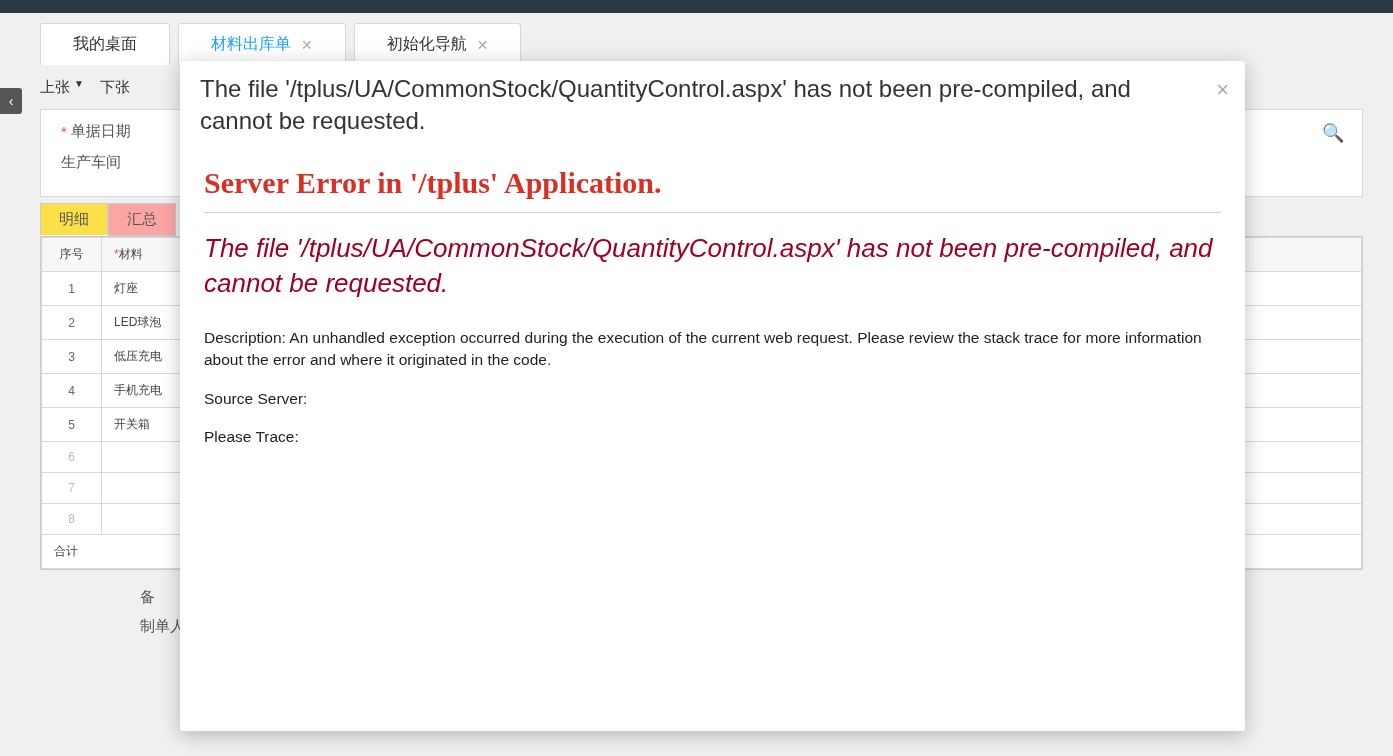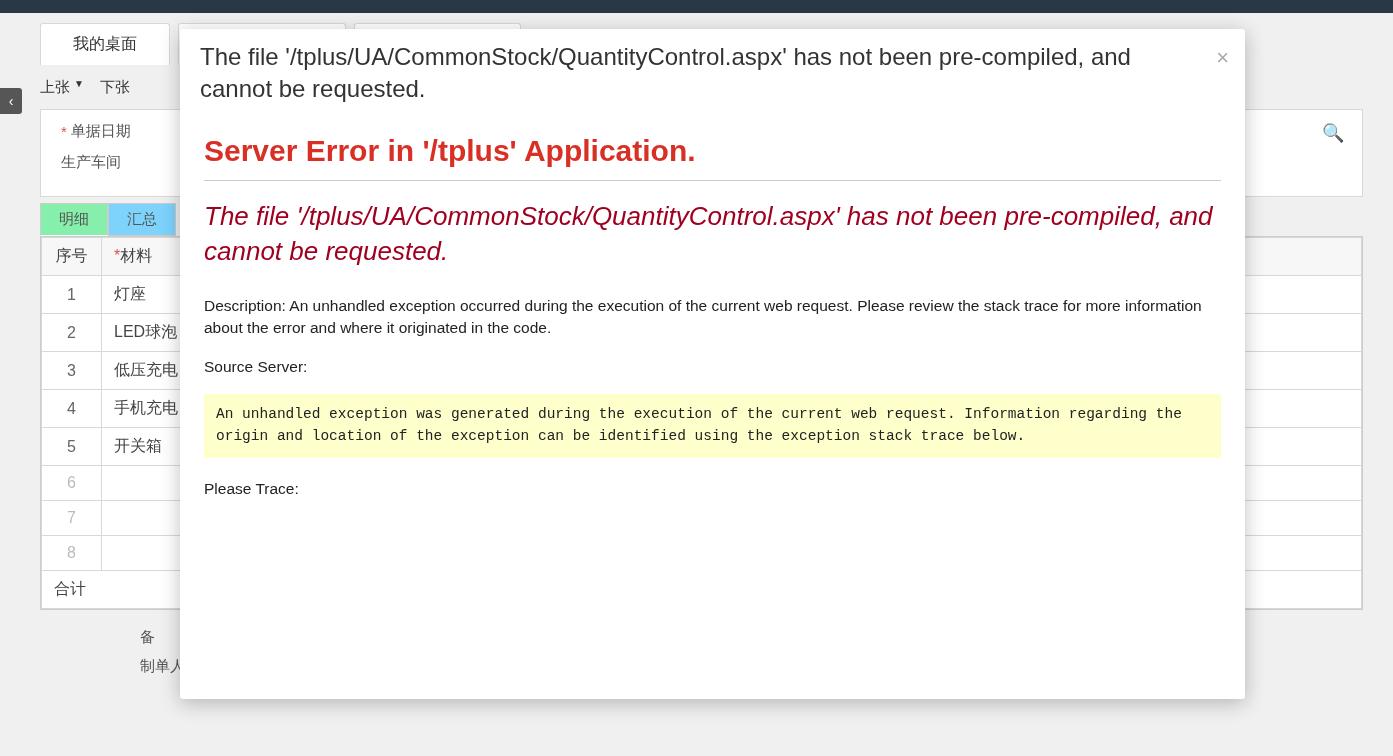--- a/index.html
+++ b/index.html
@@ -20,43 +20,43 @@
 .nav-item { display: inline-flex; align-items: flex-start; cursor: pointer; gap: 4px; }
 .caret-down { font-size: 10px; }
 
 .form-area { margin-left: 40px; margin-right: 30px; background: #fff; border: 1px solid #d8d8d8; padding: 12px 20px; position: relative; }
 .form-row { display: flex; align-items: center; font-size: 15px; color: #555; margin-bottom: 12px; gap: 30px; }
 .form-label { display: inline-flex; align-items: center; }
 .req { color: #d9534f; margin-right: 4px; }
 .search-icon { position: absolute; right: 18px; top: 12px; width: 22px; height: 22px; font-size: 18px; color: #888; }
 
 .grid-tabs { margin-left: 40px; padding-top: 6px; display: flex; }
-.grid-tab { padding: 6px 18px; border: 1px solid #ccc; font-size: 15px; background: #7dd3fc; color: #555; }
-.grid-tab.active { background: #86efac; border-bottom-color: #fff; font-family: Liberation Serif, serif; }
+.grid-tab { padding: 6px 18px; border: 1px solid #ccc; font-size: 15px; background: #fca5a5; color: #555; }
+.grid-tab.active { background: #fde047; border-bottom-color: #fff; font-family: Liberation Serif, serif; }
 
 .grid { margin-left: 40px; margin-right: 30px; border: 1px solid #ccc; background: #fff; }
 .grid table { border-collapse: collapse; width: 100%; }
-.grid th, .grid td { border: 1px solid #d8d8d8; padding: 8px 12px; font-size: 16px; text-align: left; color: #444; }
+.grid th, .grid td { border: 1px solid #d8d8d8; padding: 8px 12px; font-size: 12px; text-align: left; color: #444; }
 .grid th { background: #f7f7f7; font-weight: normal; }
 .grid th.col-seq { width: 60px; text-align: center; }
 .grid td.col-seq { text-align: center; color: #666; }
 .req-th { color: #d9534f; }
 .grid tfoot td { font-weight: normal; }
 
 .footer-fields { margin-left: 40px; padding: 18px 0; font-size: 15px; color: #555; }
 .footer-fields .row { margin-bottom: 10px; padding-left: 100px; }
 
 
 .modal-overlay { position: absolute; inset: 0; background: rgba(0,0,0,0); }
-.modal { position: absolute; top: 29px; left: 180px; width: 1065px; height: 670px; background: #fff; box-shadow: 0 4px 20px rgba(0,0,0,0.25); border-radius: 3px; display: flex; flex-direction: column; }
+.modal { position: absolute; top: 61px; left: 180px; width: 1065px; height: 670px; background: #fff; box-shadow: 0 4px 20px rgba(0,0,0,0.25); border-radius: 3px; display: flex; flex-direction: column; }
 .modal-header { padding: 12px 50px 12px 20px; font-size: 24px; color: #333; line-height: 1.35; border-bottom: none; position: relative; }
 .modal-close { position: absolute; top: 14px; right: 16px; font-size: 22px; color: #aaa; cursor: pointer; }
 .modal-body-wrap { flex: 1; overflow: hidden; position: relative; padding: 0 18px 18px 18px; }
 .modal-body { height: 100%; overflow-y: scroll; overflow-x: scroll; padding: 10px 6px; }
-.modal-body h1 { font-family: Liberation Sans, sans-serif; color: #d93025; font-size: 30px; font-weight: bold; margin: 6px 0 12px 0; }
+.modal-body h1 { font-family: Liberation Serif, serif; color: #d93025; font-size: 30px; font-weight: bold; margin: 6px 0 12px 0; }
 .modal-body hr { border: none; border-top: 1px solid #ccc; margin: 8px 0 18px 0; }
 .modal-body h2 { font-family: Verdana, Arial, sans-serif; color: #a00020; font-style: italic; font-size: 26px; font-weight: normal; line-height: 1.35; margin-bottom: 26px; }
 .modal-body p { font-family: Arial, sans-serif; font-size: 15.5px; color: #222; line-height: 1.45; margin-bottom: 16px; }
 .modal-body p b { font-weight: normal; }
 .modal-body .src-box { background: #ffffcc; font-family: Consolas, "Courier New", monospace; font-size: 14.5px; padding: 10px 12px; color: #222; line-height: 1.5; margin-bottom: 20px; white-space: normal; }
 
 
 .modal-body::-webkit-scrollbar { width: 15px; height: 15px; }
 .modal-body::-webkit-scrollbar-track { background: #f0f0f0; }
 .modal-body::-webkit-scrollbar-thumb { background: #c4c4c4; border-radius: 2px; }
@@ -189,21 +189,20 @@
 
         <p>
           <b>Description:</b><span> An unhandled exception occurred during the execution of the current web request. Please review the stack trace for more information about the error and where it originated in the code.</span>
         </p>
 
 
         <p>
           <b>Source Server:</b>
         </p>
 
-        <div class="src-box">An unhandled exception was generated during the execution of the current web request. Information regarding the origin and location of the exception can be identified using the exception stack trace below.</div>
 
         <p>
           <b>Please Trace:</b>
         </p>
         <div style="height:400px"></div>
       </div>
     </div>
   </div>
 </div>
 

